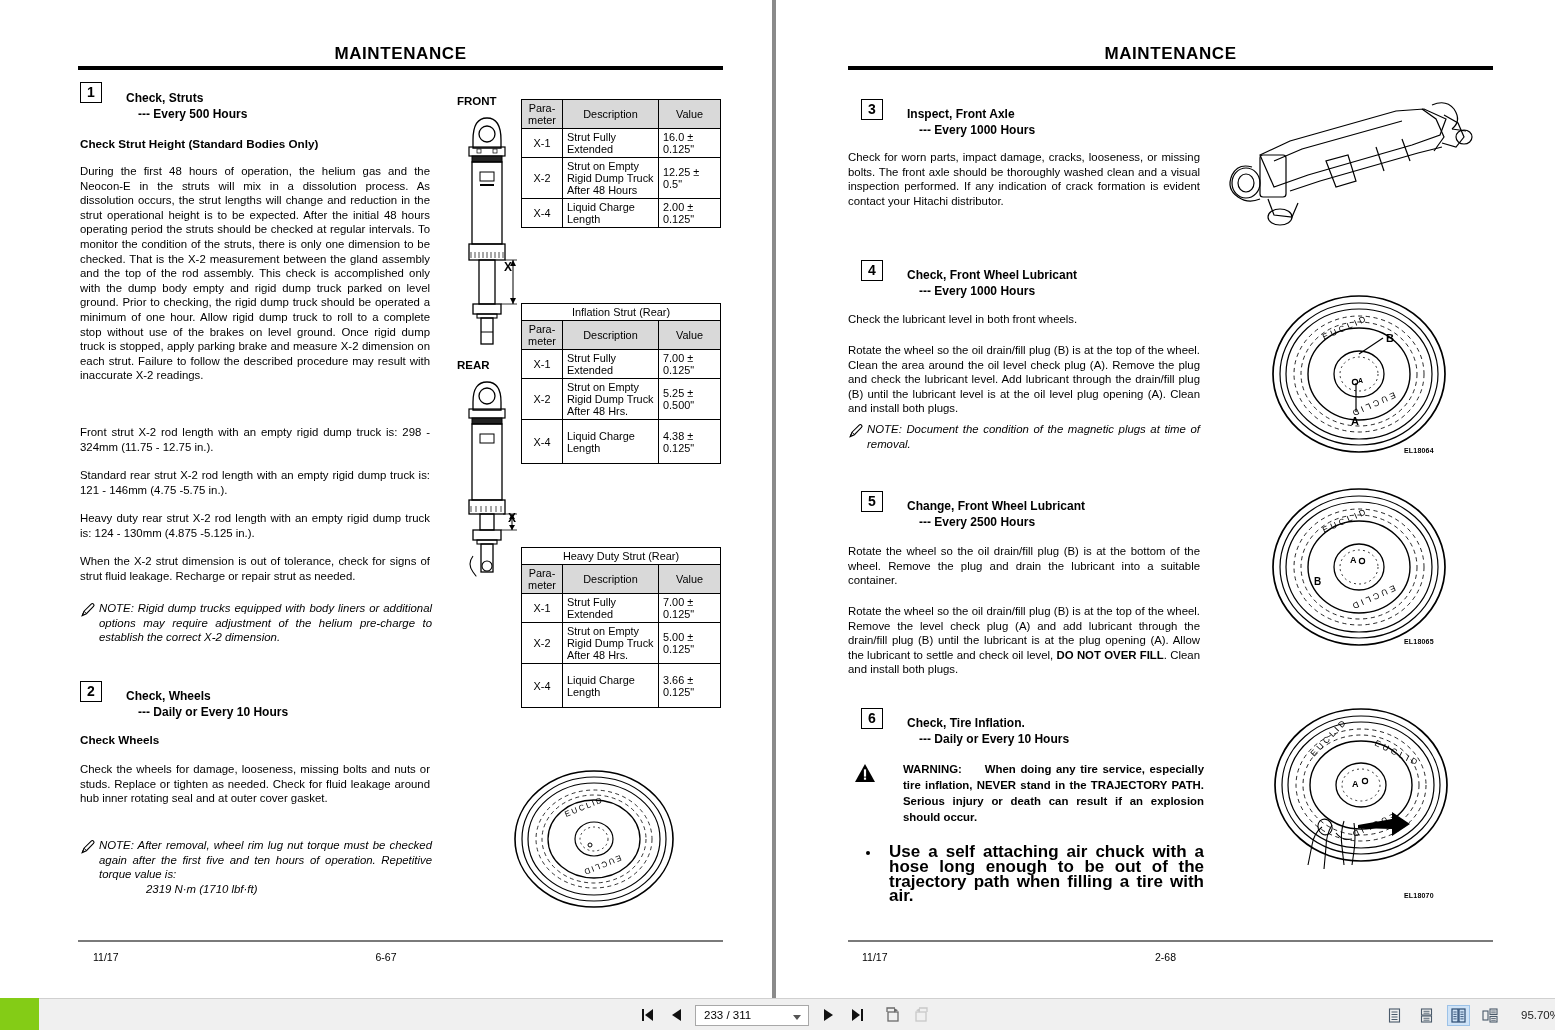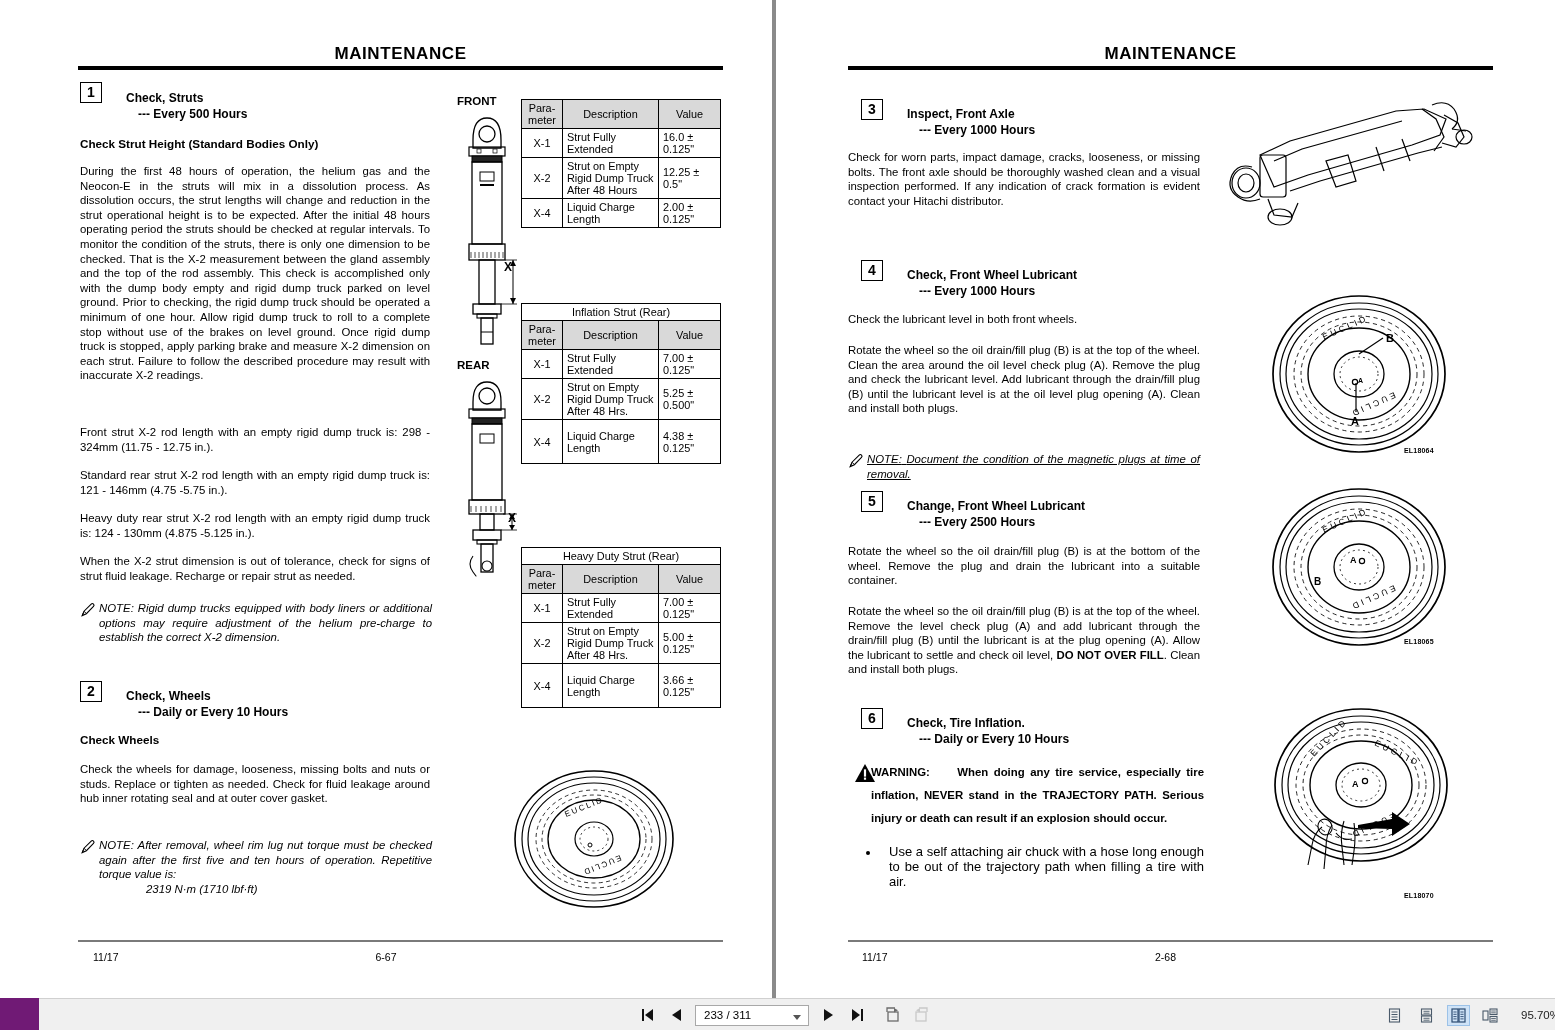--- a/index.html
+++ b/index.html
@@ -3,21 +3,21 @@
 <meta charset="utf-8">
 <style>
   * { box-sizing: border-box; }
   html, body {
     margin: 0; padding: 0;
     width: 1555px; height: 1030px;
     background: #ffffff;
     font-family: "Liberation Sans", sans-serif;
     overflow: hidden;
   }
-  #app { position: relative; width: 1555px; height: 1030px; background: #701a75; }
+  #app { position: relative; width: 1555px; height: 1030px; background: #84cc16; }
 
   
   .viewer {
     position: absolute; left: 0; top: 0; width: 1555px; height: 998px;
     background: #ffffff;
   }
   .page {
     position: absolute; top: 0; height: 998px; background: #ffffff;
   }
   .page-left  { left: 0px;   width: 772px; }
@@ -71,31 +71,31 @@
     margin-left: 19px; font-size: 11.4px; line-height: 14.6px;
     font-style: italic; text-align: justify;
   }
   .note-lbl { font-style: italic; }
   .note-ind { display: block; padding-left: 47px; }
 
   
   .warn-wrap { position: absolute; }
   .warn-ico { position: absolute; left: 0; top: 2px; width: 22px; height: 20px; }
   .warn-body {
-    margin-left: 17px; font-size: 11.4px; line-height: 23px;
+    margin-left: 49px; font-size: 11.4px; line-height: 16px;
     font-weight: bold; text-align: justify;
   }
   .bullet-wrap { position: absolute; }
   .bullet-dot {
     position: absolute; left: 12px; top: 6px;
     width: 4px; height: 4px; border-radius: 50%; background: #000;
   }
   .bullet-body {
-    margin-left: 35px; font-size: 13px; line-height: 14.8px;
-    font-weight: normal; text-align: justify;
+    margin-left: 35px; font-size: 17px; line-height: 14.8px;
+    font-weight: bold; text-align: justify;
   }
 
   
   table.spec {
     position: absolute; border-collapse: collapse;
     font-size: 10.9px; color: #000; background: #fff;
   }
   table.spec td, table.spec th {
     border: 1px solid #000; padding: 2px 4px;
     vertical-align: middle; font-weight: normal;
@@ -432,21 +432,21 @@
         <div class="body-txt" style="left:72px; top:150px; width:352px;">Check for worn parts, impact damage, cracks, looseness, or missing bolts. The front axle should be thoroughly washed clean and a visual inspection performed. If any indication of crack formation is evident contact your Hitachi distributor.</div>
 
         <div class="step-box" style="left:85px; top:260px;">4</div>
         <div class="step-head" style="left:131px; top:268px;">
           <span>Check, Front Wheel Lubricant</span>
           <span class="sub">--- Every 1000 Hours</span>
         </div>
         <div class="body-txt" style="left:72px; top:312px; width:352px;">Check the lubricant level in both front wheels.</div>
         <div class="body-txt" style="left:72px; top:343px; width:352px;">Rotate the wheel so the oil drain/fill plug (B) is at the top of the wheel. Clean the area around the oil level check plug (A). Remove the plug and check the lubricant level. Add lubricant through the drain/fill plug (B) until the lubricant level is at the oil level plug opening (A). Clean and install both plugs.</div>
 
-        <div class="note-wrap" style="left:72px; top:452px; width:352px;text-decoration:underline;">
+        <div class="note-wrap" style="left:72px; top:422px; width:352px;">
           <svg class="note-ico" viewBox="0 0 16 16">
             <path d="M2.2 13.6 L4 9.2 L11.2 2.1 a1.6 1.6 0 0 1 2.3 2.3 L6.4 11.7 Z" fill="none" stroke="#000" stroke-width="1.1"></path>
             <path d="M4 9.2 L6.4 11.7" stroke="#000" stroke-width="1"></path>
             <path d="M2.2 13.6 L3.3 11" stroke="#000" stroke-width="1"></path>
           </svg>
           <div class="note-body">
             <span class="note-lbl">NOTE:</span>
             <span>Document the condition of the magnetic plugs at time of removal.</span>
           </div>
         </div>

